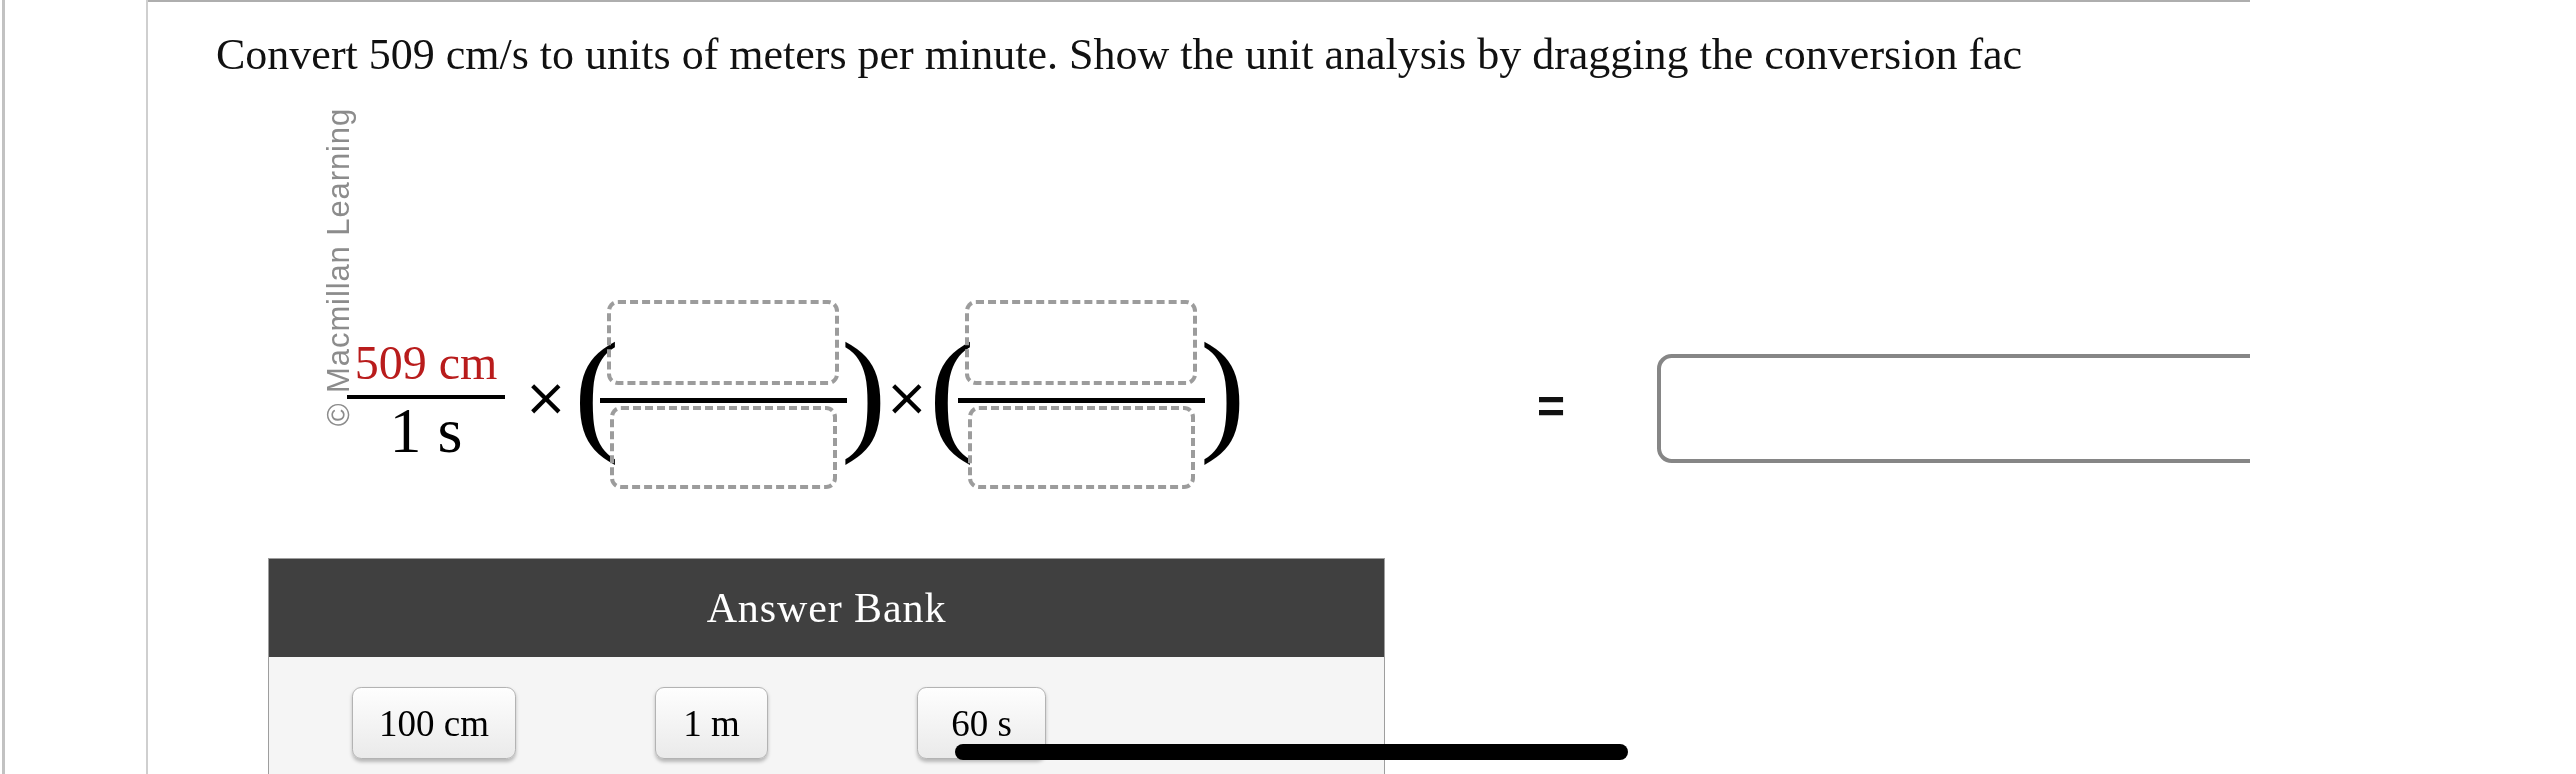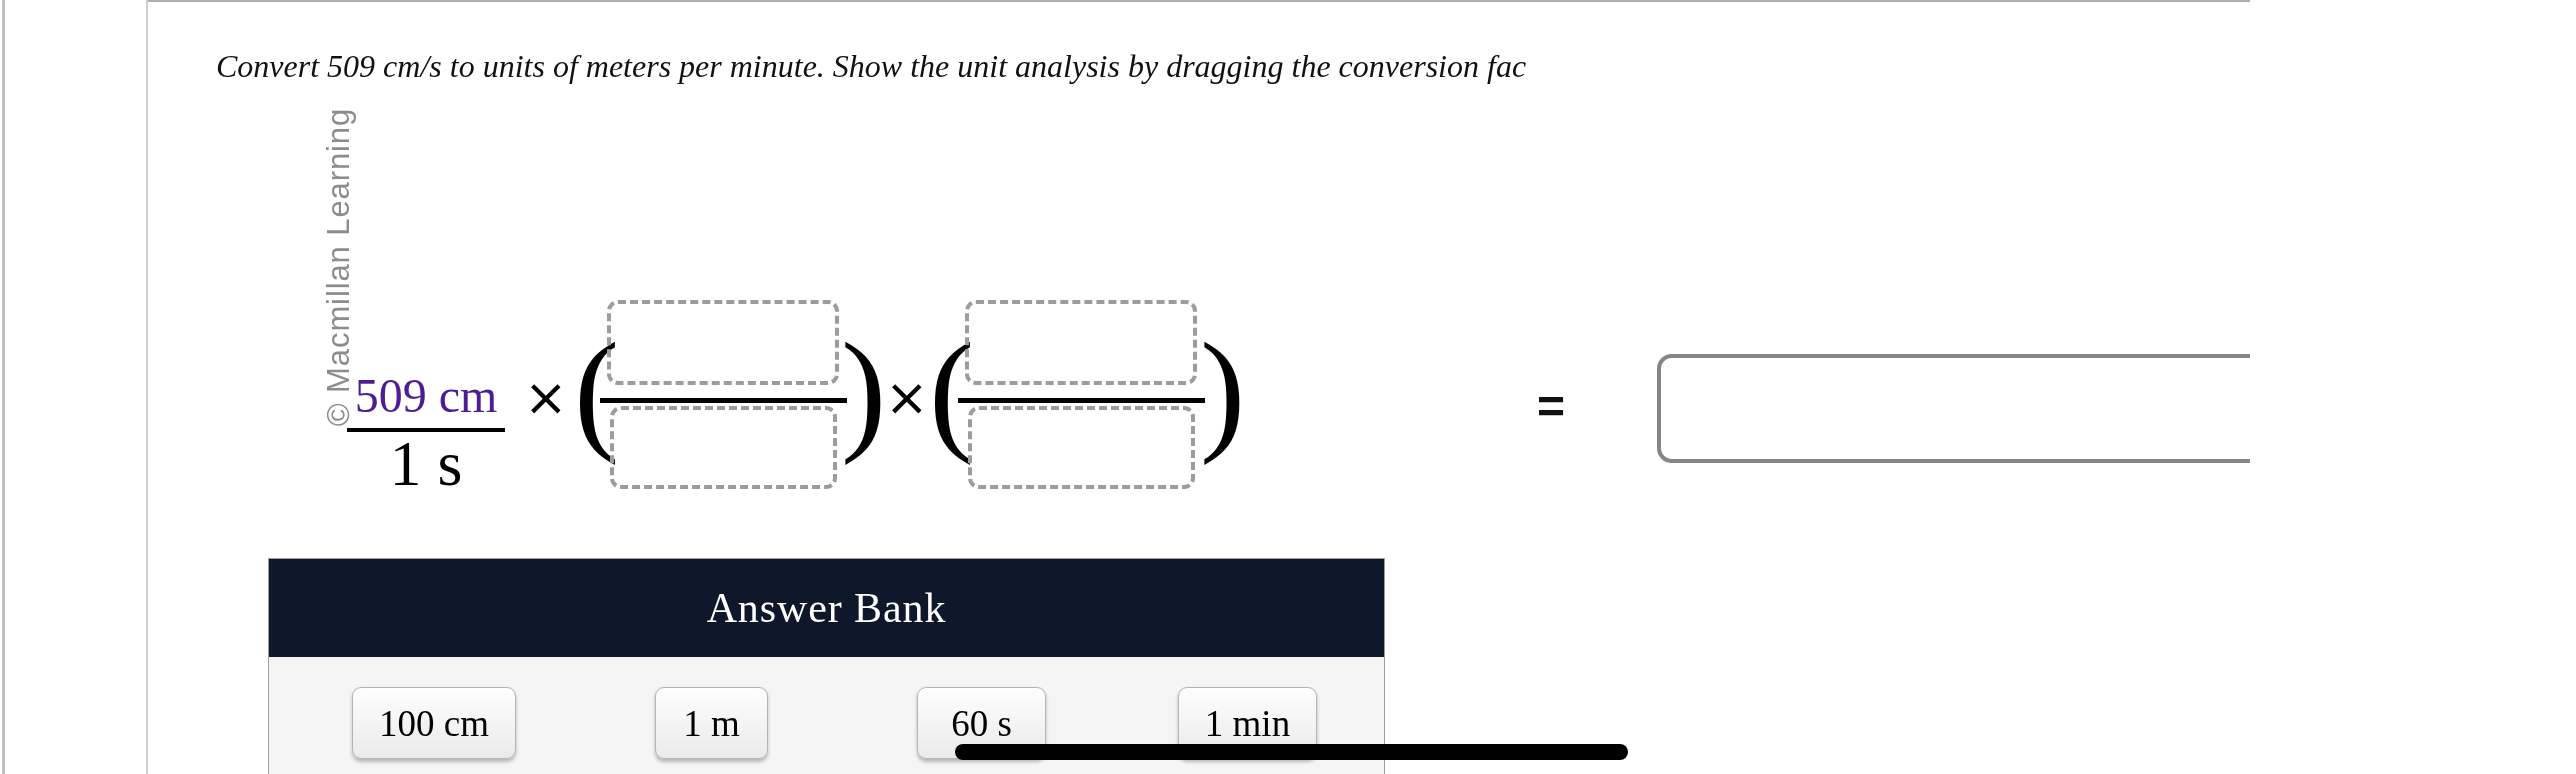--- a/index.html
+++ b/index.html
@@ -25,29 +25,29 @@
   .watermark{
     position:absolute;left:191px;top:265px;
     transform:translate(-50%,-50%) rotate(-90deg);
     white-space:nowrap;
     font-family:"Liberation Sans", sans-serif;
     font-size:31px;letter-spacing:0.9px;
     color:#8c8c8c;z-index:0;
   }
 
   .title{
-    position:absolute;left:68px;top:26px;
-    font-size:32px;line-height:76px;color:#111;
-    white-space:nowrap;z-index:1;font-style:italic;
+    position:absolute;left:68px;top:15px;
+    font-size:44px;line-height:76px;color:#111;
+    white-space:nowrap;z-index:1;
   }
   .title div{white-space:nowrap;}
 
   
   .frac-given{position:absolute;left:199px;top:335px;width:158px;text-align:center;z-index:1;}
-  .frac-given .num{font-size:48px;line-height:52px;color:#4c1d95;white-space:nowrap;margin-top:33px;}
+  .frac-given .num{font-size:48px;line-height:52px;color:#b91c1c;white-space:nowrap;}
   .frac-given .rule{height:4.6px;background:#000;margin-top:5.5px;}
   .frac-given .den{font-size:64px;line-height:52px;color:#000;margin-top:5.5px;}
 
   .times{position:absolute;top:369px;font-size:52px;line-height:52px;color:#000;z-index:1;font-family:"DejaVu Sans",sans-serif;font-weight:400;}
   .times1{left:376px;}
   .times2{left:737px;}
 
   .paren{position:absolute;top:337px;font-size:136px;line-height:103px;color:#000;z-index:1;font-weight:400;}
   .paren1o{left:426px;}
   .paren1c{left:693px;}
@@ -81,21 +81,21 @@
 
   
   .answer-bank{
     position:absolute;left:120px;top:556px;
     width:1117px;height:240px;
     box-sizing:border-box;
     border:1.8px solid #9e9e9e;
     background:#f5f5f5;z-index:1;
   }
   .bank-header{
-    height:98px;background:#0f172a;
+    height:98px;background:#404040;
     display:flex;align-items:center;justify-content:center;
   }
   .bank-header span{
     color:#ffffff;font-size:42px;letter-spacing:0.9px;
     font-family:"Liberation Serif", serif;
   }
   .bank-body{position:relative;height:140px;background:#f5f5f5;}
   .tile{
     position:absolute;top:30px;height:72px;
     box-sizing:border-box;
@@ -167,21 +167,20 @@
     <div class="answer-box"></div>
 
     <div class="answer-bank">
       <div class="bank-header">
         <span>Answer Bank</span>
       </div>
       <div class="bank-body">
         <div class="tile tile1">100 cm</div>
         <div class="tile tile2">1 m</div>
         <div class="tile tile3">60 s</div>
-        <div class="tile tile4">1 min</div>
       </div>
     </div>
 
     <div class="black-bar"></div>
 
   </div>
 </div>
 
 
 </body></html>

